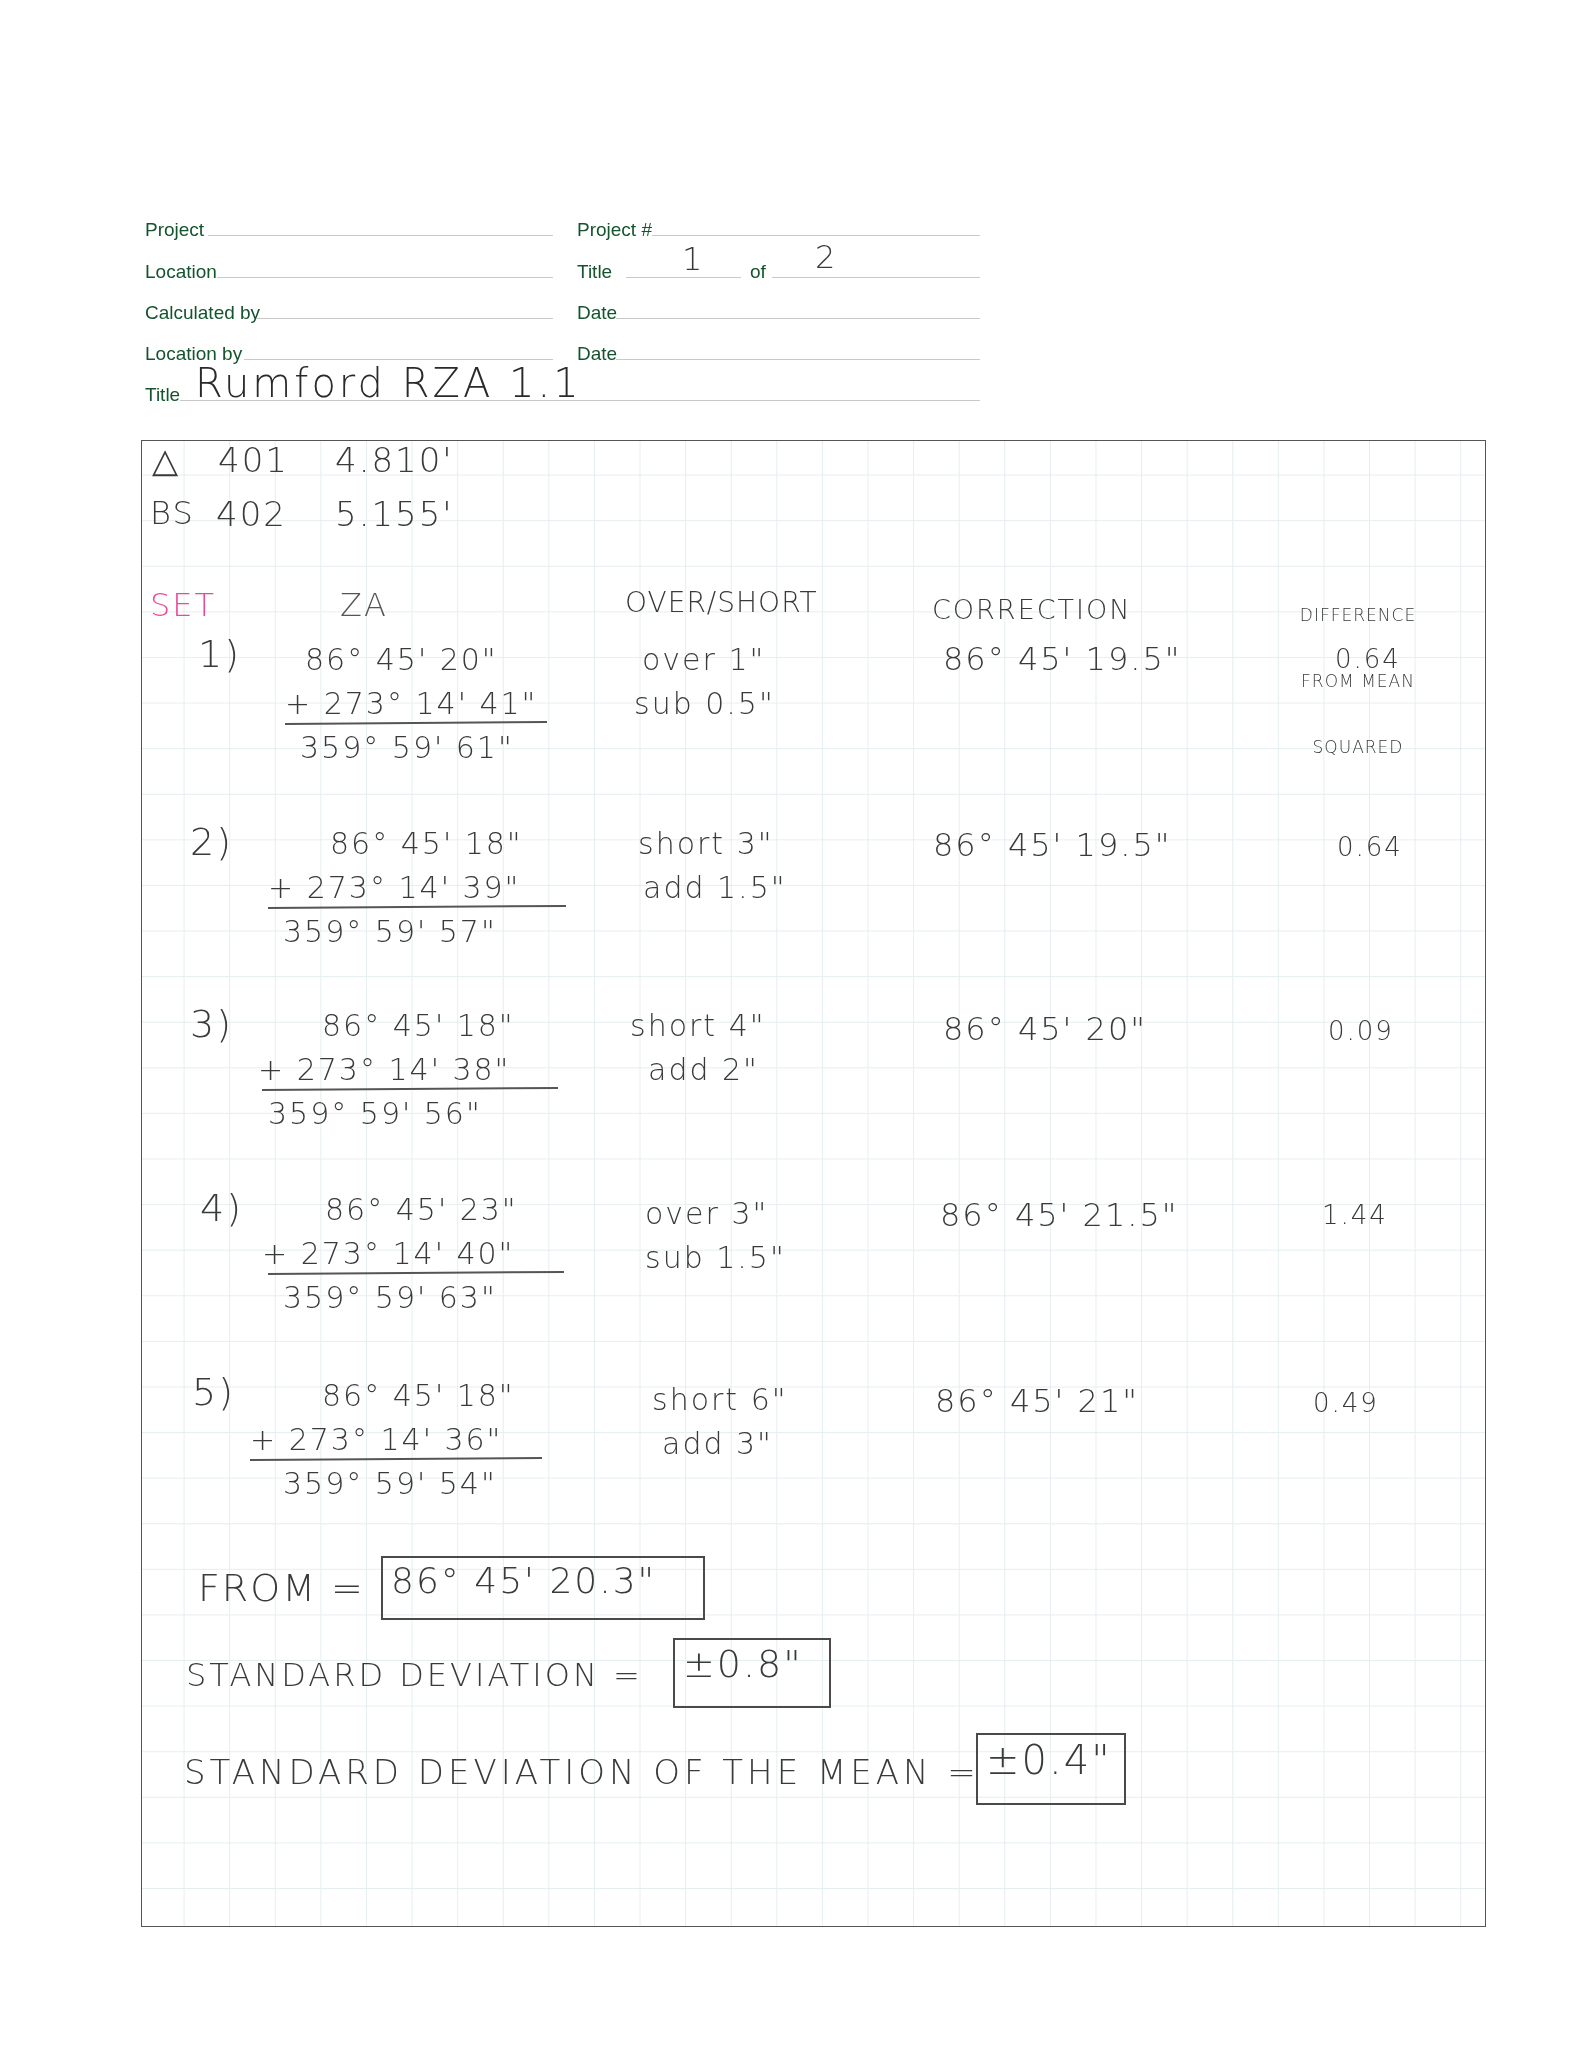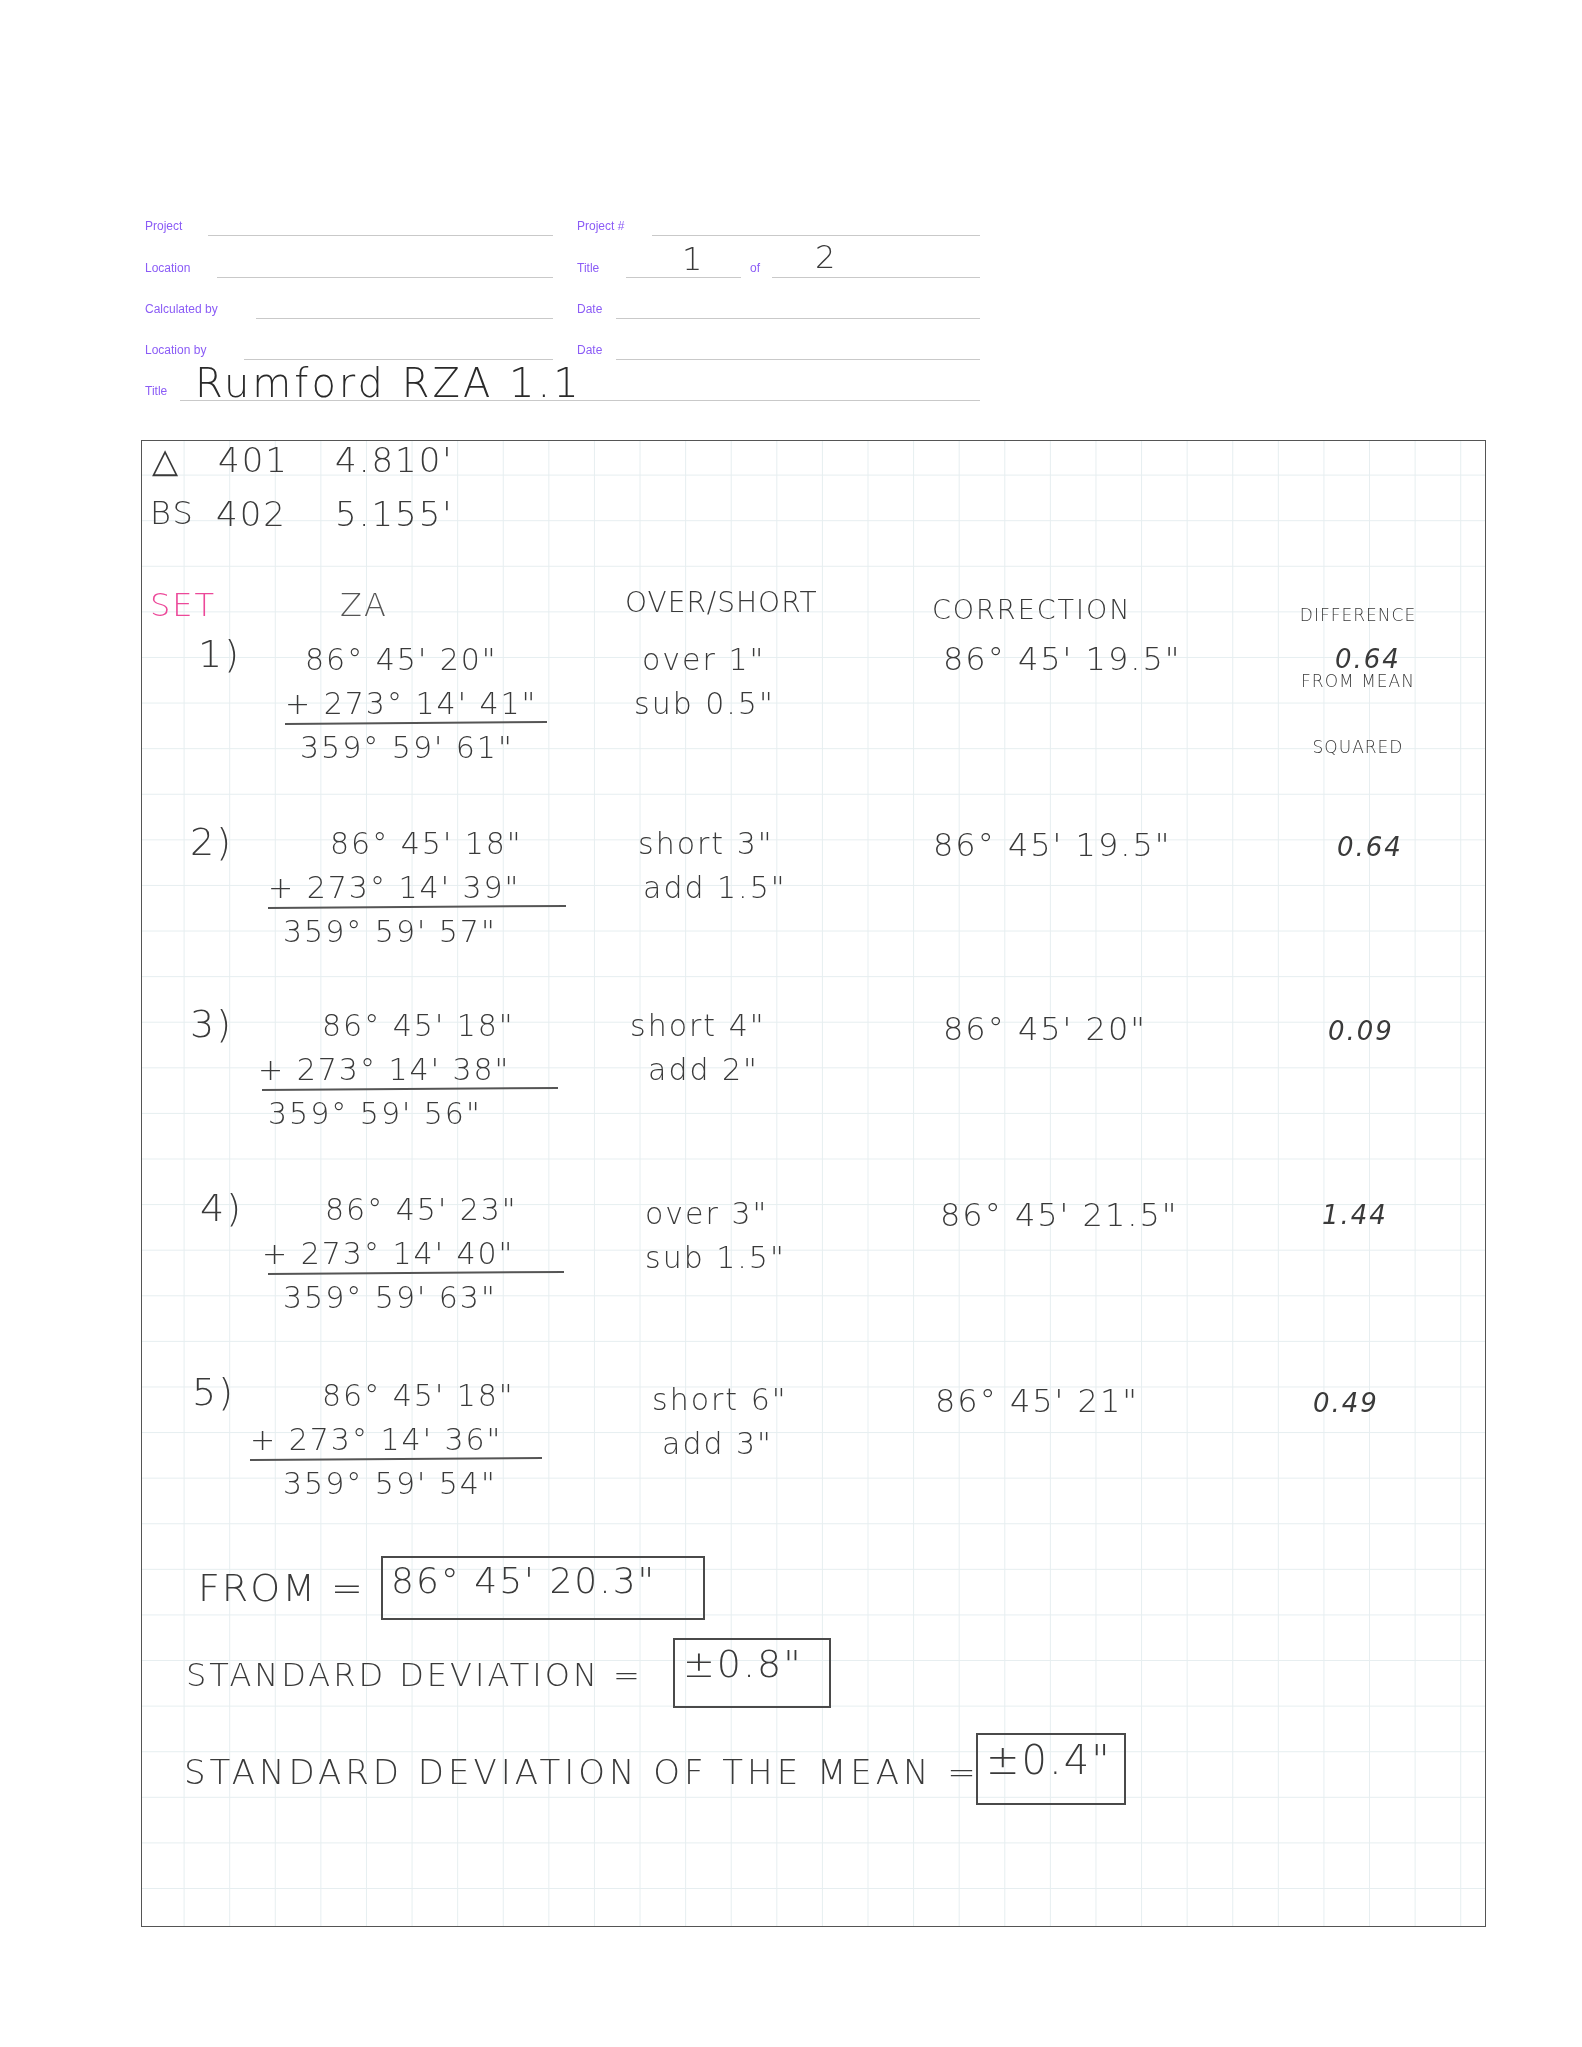--- a/index.html
+++ b/index.html
@@ -1,38 +1,38 @@
 <!DOCTYPE html>
 <html><head>
 <meta charset="utf-8">
 <style>
   html, body { margin:0; padding:0; background:#ffffff; }
   body { width:1582px; height:2047px; position:relative; overflow:hidden;
          font-family:"Liberation Sans", sans-serif; color:#222; }
-  .hdr-label { position:absolute; font-size:12px; color:#8b5cf6; font-family:"Liberation Sans", sans-serif; }
+  .hdr-label { position:absolute; font-size:19px; color:#14532d; font-family:"Liberation Sans", sans-serif; }
   .hdr-line  { position:absolute; height:0; border-bottom:1px solid #c9c9c9; }
   .hw { position:absolute; font-family:"DejaVu Sans", sans-serif; color:#3a3a3a;
         font-weight:300; letter-spacing:2px; white-space:nowrap; }
   .hw-dark { color:#2a2a2a; }
   #grid-box { position:absolute; left:141px; top:440px; width:1345px; height:1487px;
               border:1.5px solid #555; box-sizing:border-box;
               background-color:#fff;
               background-image:
                 linear-gradient(to right, #e6eef0 1px, transparent 1px),
                 linear-gradient(to bottom, #e6eef0 1px, transparent 1px);
               background-size:45.6px 45.6px;
               background-position:-4px -12px; }
   .underline { position:absolute; height:0; border-bottom:2.5px solid #555; transform:rotate(-0.4deg); }
   .boxed { position:absolute; border:2.5px solid #4a4a4a; padding:2px 8px; box-sizing:border-box; }
   .small-hdr { font-size:17px; letter-spacing:1px; text-align:center; line-height:18px;margin-top:48px; }
   .row-num { font-size:38px; }
   .za { font-size:30px; }
   .os { font-size:30px; }
   .corr { font-size:32px; }
-  .diff { font-size:26px;font-style:italic; }
+  .diff { font-size:26px; }
   .summary { font-size:38px; }
 </style>
 </head>
 <body>
 
 <div>
 
   <span class="hdr-label" style="left:145px;top:219px">Project</span>
   <div class="hdr-line" style="left:208px;top:235px;width:345px"></div>
 

